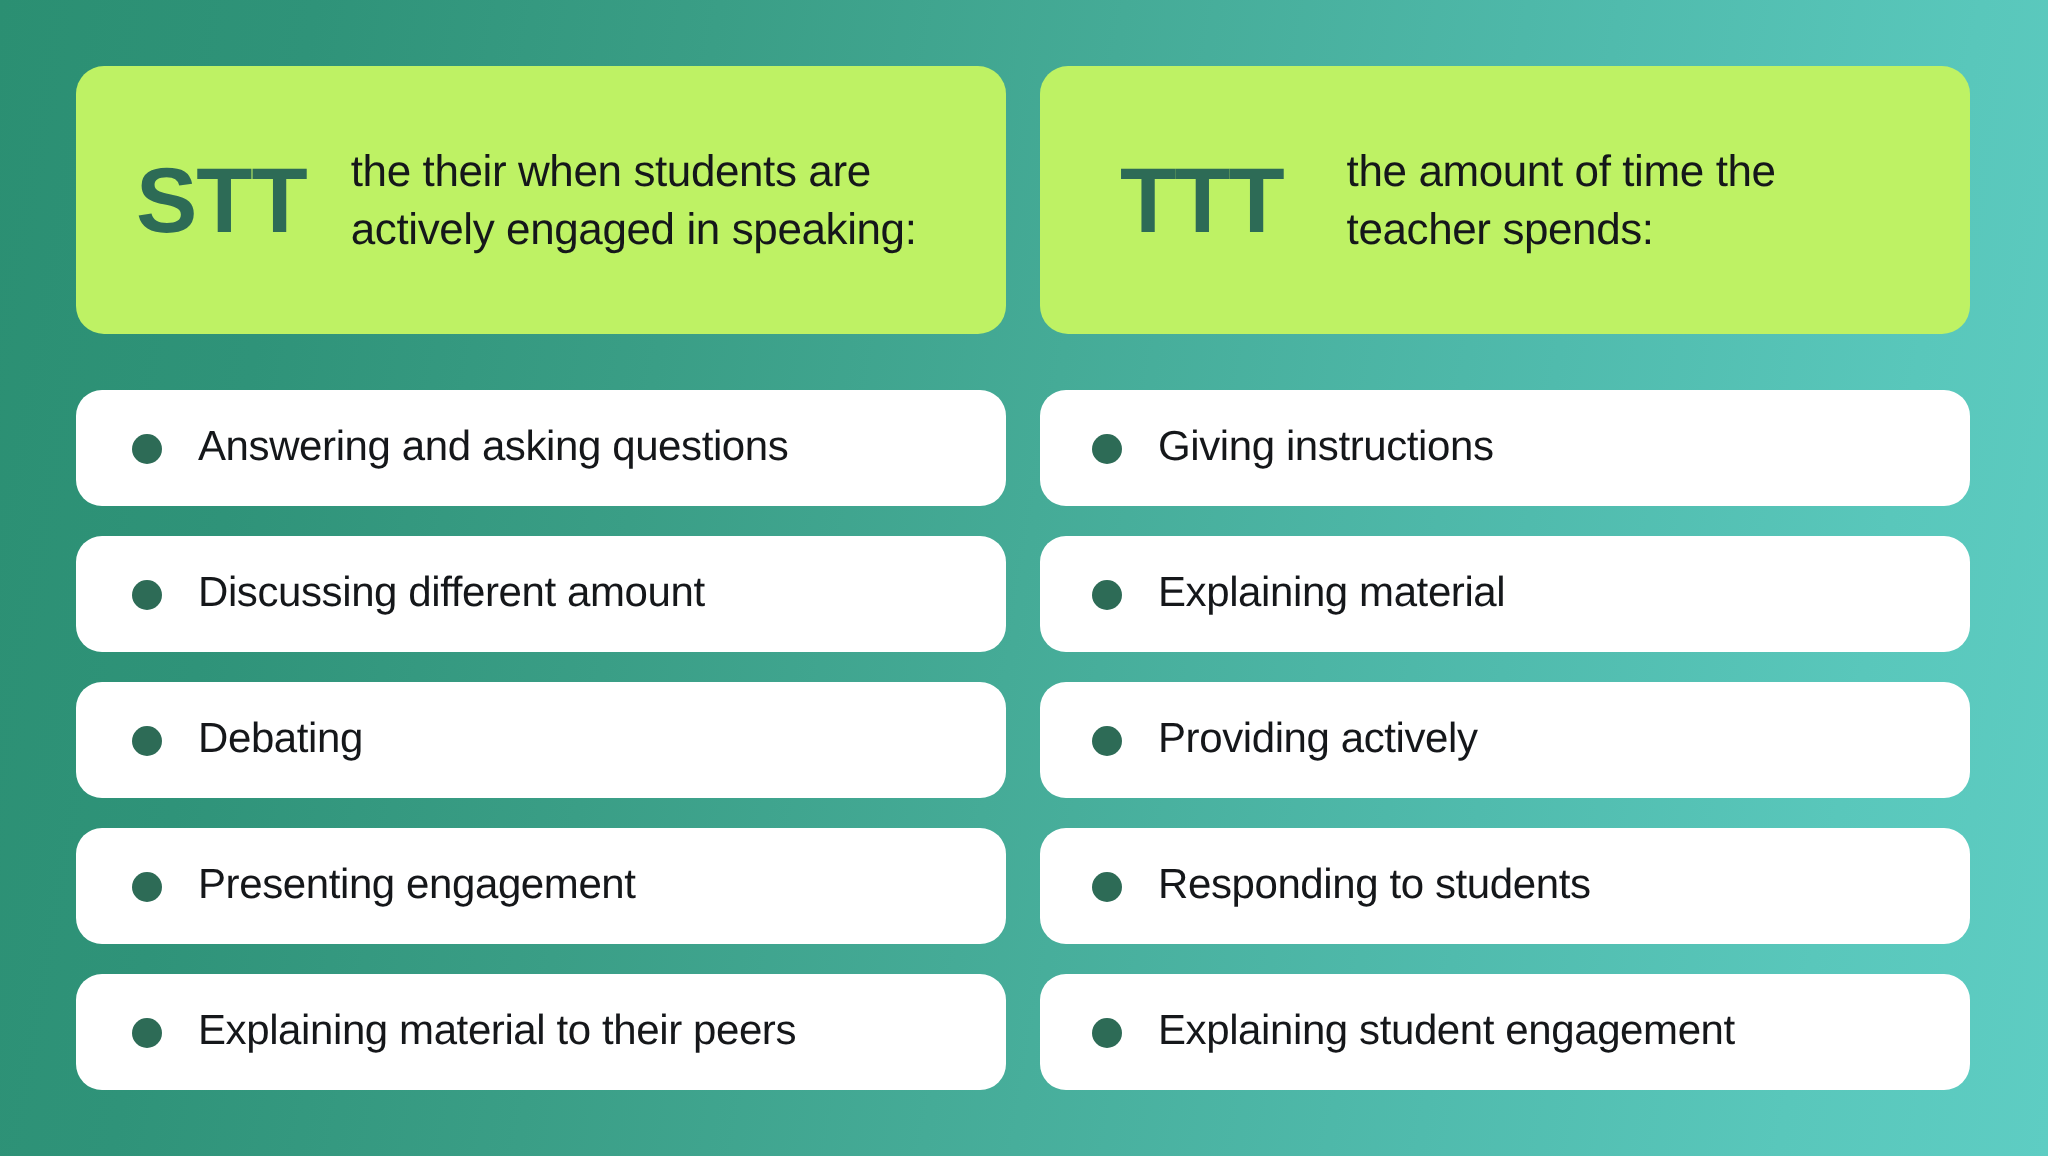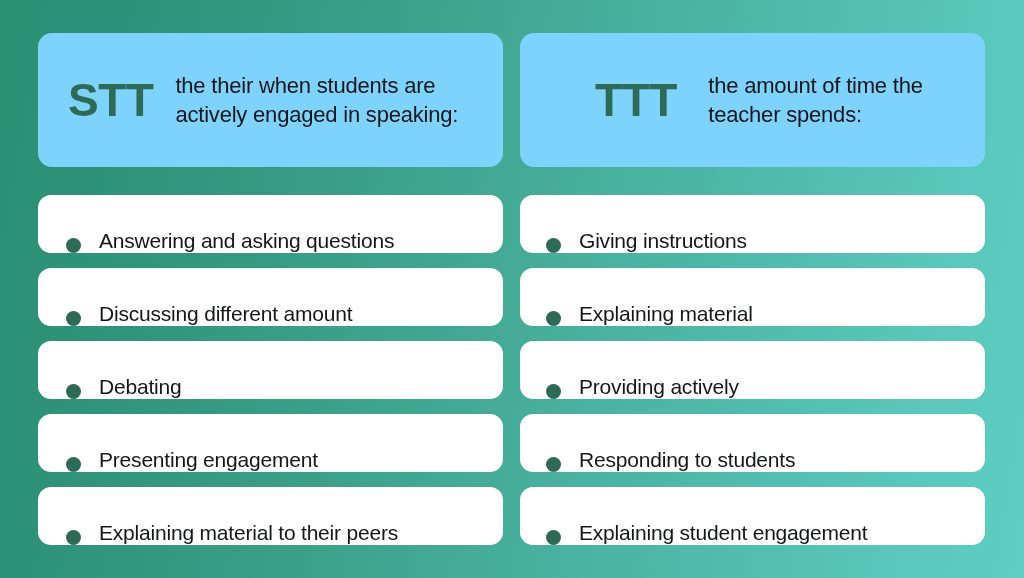--- a/index.html
+++ b/index.html
@@ -32,21 +32,21 @@
   }
 
   .column {
     flex: 1 1 0;
     display: flex;
     flex-direction: column;
   }
 
   
   .header-card {
-    background: #7dd3fc;
+    background: #bef264;
     border-radius: 14px;
     height: 134px;
     flex: 0 0 134px;
     display: flex;
     align-items: center;
     padding: 0 22px 0 30px;
     gap: 22px;
   }
 
   .header-card.ttt {
@@ -57,21 +57,21 @@
   .acronym {
     color: #2d6b56;
     font-size: 46px;
     font-weight: bold;
     letter-spacing: -0.5px;
     line-height: 1;
     white-space: nowrap;
     flex: 0 0 auto;
   }
 
-  .acronym.ttt { letter-spacing: -1px; margin-left: 35px; }
+  .acronym.ttt { letter-spacing: -1px; }
 
   .definition {
     color: #15171a;
     font-size: 22px;
     line-height: 1.33;
     font-weight: 400;
     letter-spacing: -0.2px;
   }
 
   
@@ -83,21 +83,21 @@
     gap: 15px;
     padding-top: 25px;
   }
 
   .list-item {
     background: #ffffff;
     border-radius: 13px;
     height: 58px;
     flex: 0 0 58px;
     display: flex;
-    align-items: flex-end;
+    align-items: center;
     gap: 18px;
     padding-left: 28px;
     padding-right: 16px;
   }
 
   .column.right .list-item { padding-left: 26px; }
 
   .bullet {
     width: 15px;
     height: 15px;

